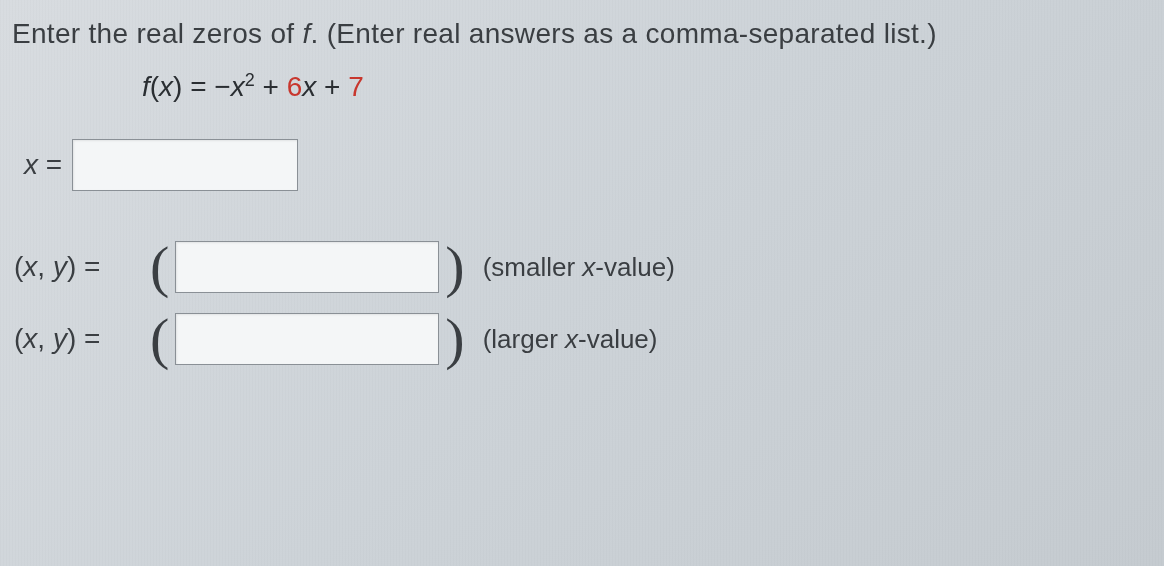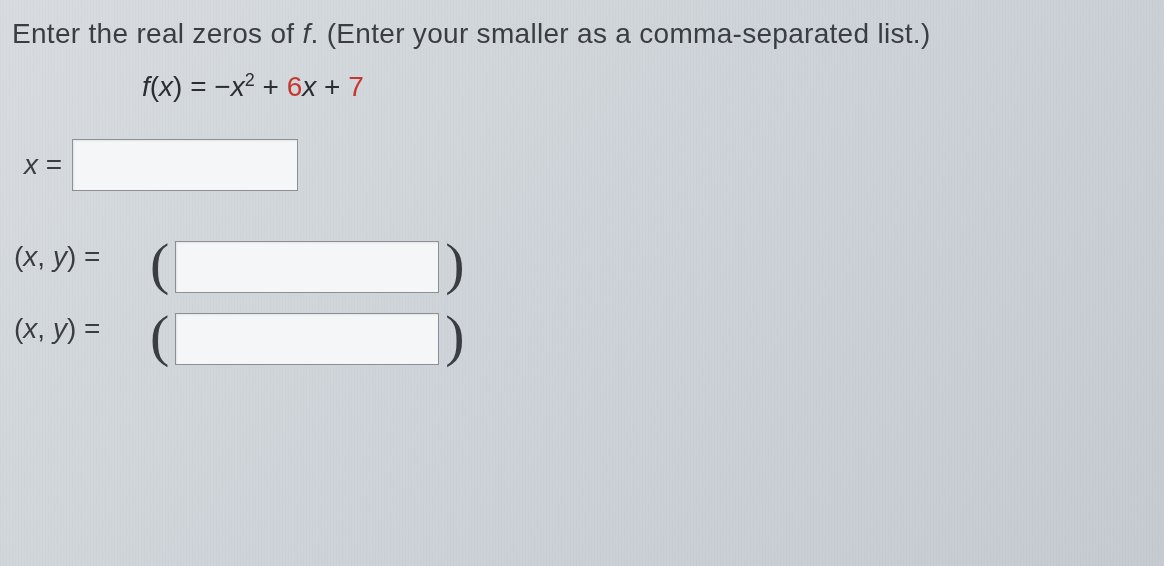--- a/index.html
+++ b/index.html
@@ -71,21 +71,21 @@
     .input-box.w2 { width: 264px; }
     .second-prompt {
       font-size: 28px;
       color: #3a3e42;
       margin-bottom: 18px;
       letter-spacing: 0.2px;
     }
     .second-prompt .fvar { font-style: italic; }
     .intercept-row {
       display: flex;
-      align-items: flex-start;
+      align-items: center;
       margin-bottom: 20px;
       margin-left: 2px;
     }
     .xy-label {
       font-size: 28px;
       color: #3a3e42;
       width: 130px;
     }
     .xy-label .paren { font-style: normal; }
     .xy-label .ivar { font-style: italic; }
@@ -103,21 +103,21 @@
       margin-left: 12px;
     }
     .hint-text .ivar { font-style: italic; }
   </style>
 </head>
 <body>
 
 <div class="content">
 
   <div class="prompt-line">
-    <span>Enter the real zeros of </span><span class="fvar" style="font-style:italic">f</span><span>. (Enter your smaller as a comma-separated list.)</span>
+    <span>Enter the real zeros of </span><span class="fvar" style="font-style:italic">f</span><span>. (Enter real answers as a comma-separated list.)</span>
   </div>
 
   <div class="equation-line">
     <span class="fn">f</span><span style="font-style:normal">(</span><span class="var">x</span><span style="font-style:normal">) = </span><span style="font-style:normal">−</span><span class="var">x</span><sup style="font-style:normal">2</sup><span style="font-style:normal"> + </span><span class="red" style="font-style:normal">6</span><span class="var">x</span><span style="font-style:normal"> + </span><span class="red" style="font-style:normal">7</span>
   </div>
 
   <div class="answer-row">
     <span class="answer-label">
       <span>x</span><span style="font-style:normal"> = </span>
     </span>
@@ -125,24 +125,30 @@
   </div>
 
 
   <div class="intercept-row">
     <span class="xy-label">
       <span class="paren">(</span><span class="ivar">x</span><span class="paren">, </span><span class="ivar">y</span><span class="paren">)</span><span class="paren"> = </span>
     </span>
     <span class="big-paren">(</span>
     <span class="input-box w2"></span>
     <span class="big-paren">)</span>
+    <span class="hint-text">
+      <span>(smaller </span><span class="ivar">x</span><span>-value)</span>
+    </span>
   </div>
 
   <div class="intercept-row">
     <span class="xy-label">
       <span class="paren">(</span><span class="ivar">x</span><span class="paren">, </span><span class="ivar">y</span><span class="paren">)</span><span class="paren"> = </span>
     </span>
     <span class="big-paren">(</span>
     <span class="input-box w2"></span>
     <span class="big-paren">)</span>
+    <span class="hint-text">
+      <span>(larger </span><span class="ivar">x</span><span>-value)</span>
+    </span>
   </div>
 
 </div>
 
 </body></html>

